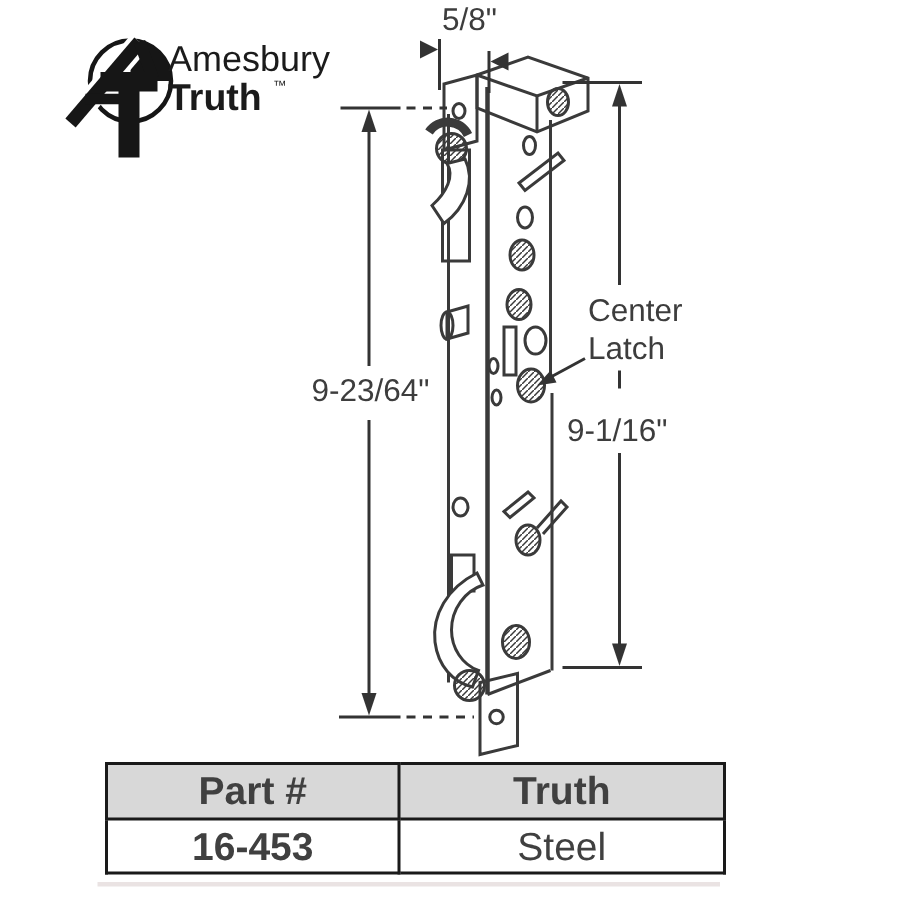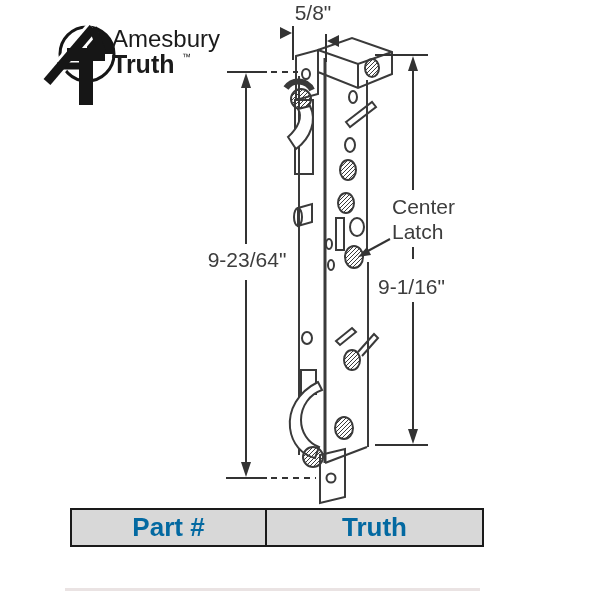--- a/index.html
+++ b/index.html
@@ -11,21 +11,21 @@
   .dim-text{fill:#3d3d3d;font-size:21px;font-family:"Liberation Sans",sans-serif;}
   .brand-top{fill:#1b1b1b;font-size:24px;font-family:"Liberation Sans",sans-serif;}
   .brand-bottom{fill:#1b1b1b;font-size:25px;font-weight:bold;font-family:"Liberation Sans",sans-serif;}
   .brand-tm{fill:#1b1b1b;font-size:9px;font-family:"Liberation Sans",sans-serif;}
   .parts-table{
     position:absolute;left:70px;top:508px;width:408px;
     border-collapse:collapse;table-layout:fixed;
   }
   .parts-table td{
     border:2.5px solid #1a1a1a;text-align:center;vertical-align:middle;
-    font-size:26px;color:#0369a1;padding:0;margin-top:20px;
+    font-size:26px;color:#404040;padding:0;margin-top:20px;
   }
   .parts-table .hdr td{background:#d8d8d8;font-weight:bold;height:35px;}
   .parts-table .row td{background:#ffffff;height:34px;}
   .parts-table .c1{width:193px;}
   .parts-table .c2{width:215px;}
   .bold-cell{font-weight:bold;}
   .under-line{
     position:absolute;left:65px;top:588px;width:415px;height:3px;background:#eae3e3;
   }
 </style>
@@ -150,18 +150,22 @@
       <text class="dim-text" x="392" y="239">Latch</text>
     </g>
   </svg>
 
   <table class="parts-table">
     <tbody>
       <tr class="hdr">
         <td class="c1">Part #</td>
         <td class="c2">Truth</td>
       </tr>
+      <tr class="row">
+        <td class="c1 bold-cell">16-453</td>
+        <td class="c2">Steel</td>
+      </tr>
     </tbody>
   </table>
 
   <div class="under-line"></div>
 
 </div>
 
 </body></html>

